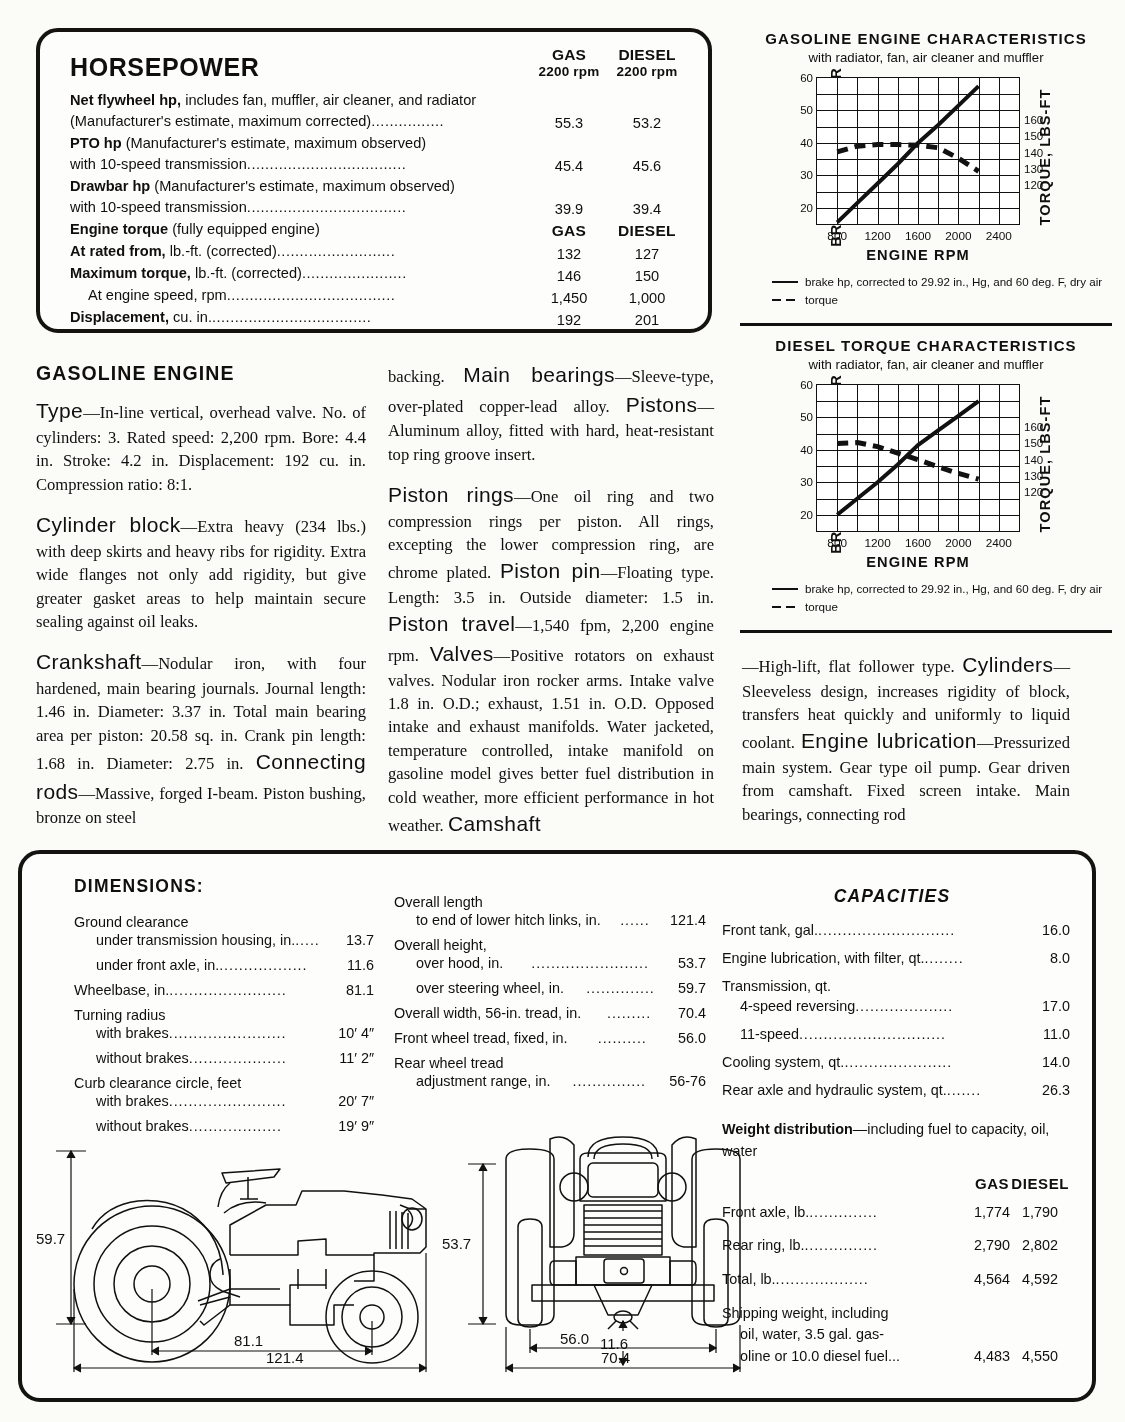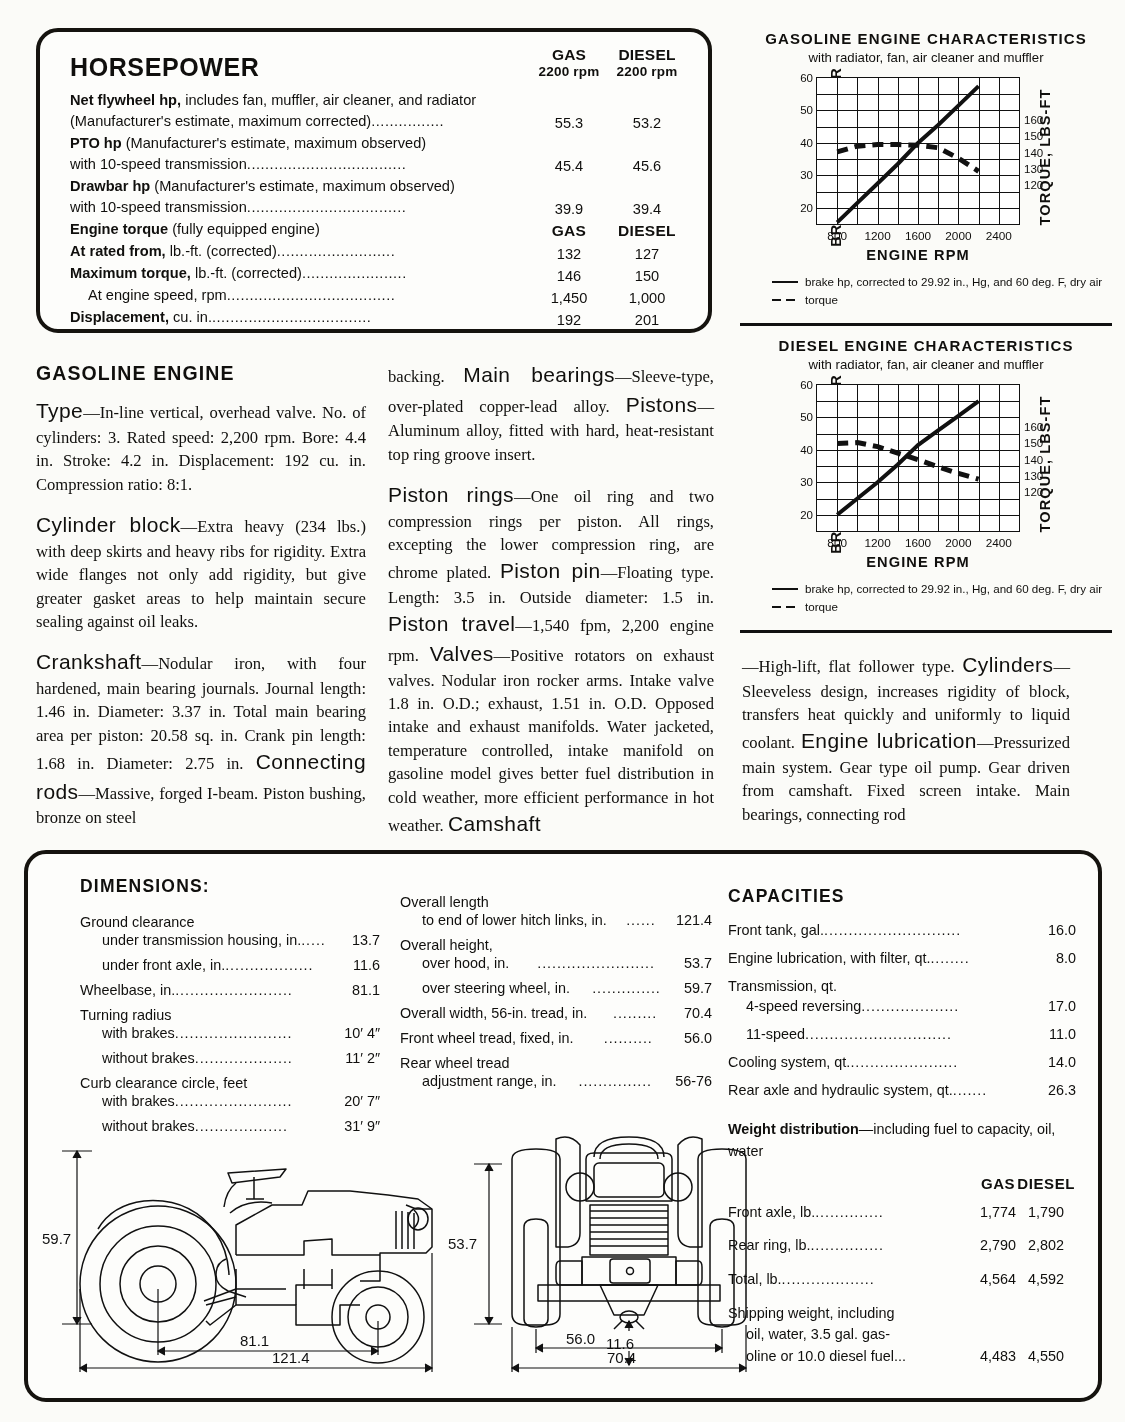--- a/index.html
+++ b/index.html
@@ -74,25 +74,25 @@
   .col{ position:absolute; font-family:"Liberation Serif", serif; font-size:16.6px; line-height:1.41;
         text-align:justify; }
   .col p{ margin:0 0 14px 0; }
   .col b{ font-family:"Liberation Sans", sans-serif; font-size:21px; font-weight:normal; letter-spacing:.4px;}
   .sec-head{ font-family:"Liberation Sans", sans-serif; font-weight:bold; font-size:19.5px;
              letter-spacing:1.1px; margin:0 0 9px 0; }
 
   
   .bot-box{
     position:absolute; left:18px; top:850px; width:1078px; height:552px;
-    border:4px solid #15130f; border-radius:22px; background:#fdfdfb;margin-left:6px;
+    border:4px solid #15130f; border-radius:22px; background:#fdfdfb;
   }
   .dim-title{ position:absolute; left:52px; top:22px; font-size:17.5px; font-weight:bold; letter-spacing:1.2px;}
-  .cap-title{ position:absolute; left:700px; width:340px; top:32px; text-align:left;
-              font-size:17.5px; font-weight:bold; letter-spacing:1.2px;}
+  .cap-title{ position:absolute; left:700px; width:340px; top:32px; text-align:center;
+              font-size:17.5px; font-weight:bold; letter-spacing:1.2px;font-style:italic;}
 
   .dlist{ position:absolute; font-size:14.4px; }
   .dlist .r{ display:flex; align-items:baseline; margin-bottom:9px; white-space:nowrap;}
   .dlist .r.tight{ margin-bottom:2px; }
   .dlist .nm{ }
   .dlist .dots{ flex:1; overflow:hidden; letter-spacing:.9px; }
   .dlist .vv{ padding-left:1px; }
   .dlist .ind{ padding-left:22px; }
   .dlist .hdr{ margin-bottom:2px; }
 
@@ -236,21 +236,21 @@
         <div class="lrow">
           <span class="dash"></span>
           <span>torque</span>
         </div>
       </div>
   </div>
 
   <div class="hrule" style="left:740px; top:323px; width:372px; height:3px;"></div>
 
   <div class="chart-block" style="left:740px; top:337px; width:372px;">
-    <div class="chart-title">DIESEL ENGINE CHARACTERISTICS</div>
+    <div class="chart-title">DIESEL TORQUE CHARACTERISTICS</div>
     <div class="chart-sub">with radiator, fan, air cleaner and muffler</div>
     <div class="chart-area">
       <div class="ylabel-left">BRAKE HORSEPOWER</div>
       <div class="ylabel-right">TORQUE, LBS-FT</div>
       <div class="plot" id="plot1">
           <div class="gl v" style="left: 20.2px;"></div>
           <div class="gl v" style="left: 40.4px;"></div>
           <div class="gl v" style="left: 60.6px;"></div>
           <div class="gl v" style="left: 80.8px;"></div>
           <div class="gl v" style="left: 101px;"></div>
@@ -359,21 +359,21 @@
           <span class="nm">Curb clearance circle, feet</span>
         </div>
         <div class="r">
           <span class="nm ind">with brakes</span>
           <span class="dots">........................</span>
           <span class="vv">20′ 7″</span>
         </div>
         <div class="r">
           <span class="nm ind">without brakes </span>
           <span class="dots">...................</span>
-          <span class="vv">31′ 9″</span>
+          <span class="vv">19′ 9″</span>
         </div>
       </div>
     <div class="dlist" id="dim-right" style="left:372px; top:40px; width:312px;text-align:center;">
         <div class="r hdr tight">
           <span class="nm">Overall length</span>
         </div>
         <div class="r">
           <span class="nm ind">to end of lower hitch links, in.</span>
           <span class="dots">......</span>
           <span class="vv">121.4</span>

